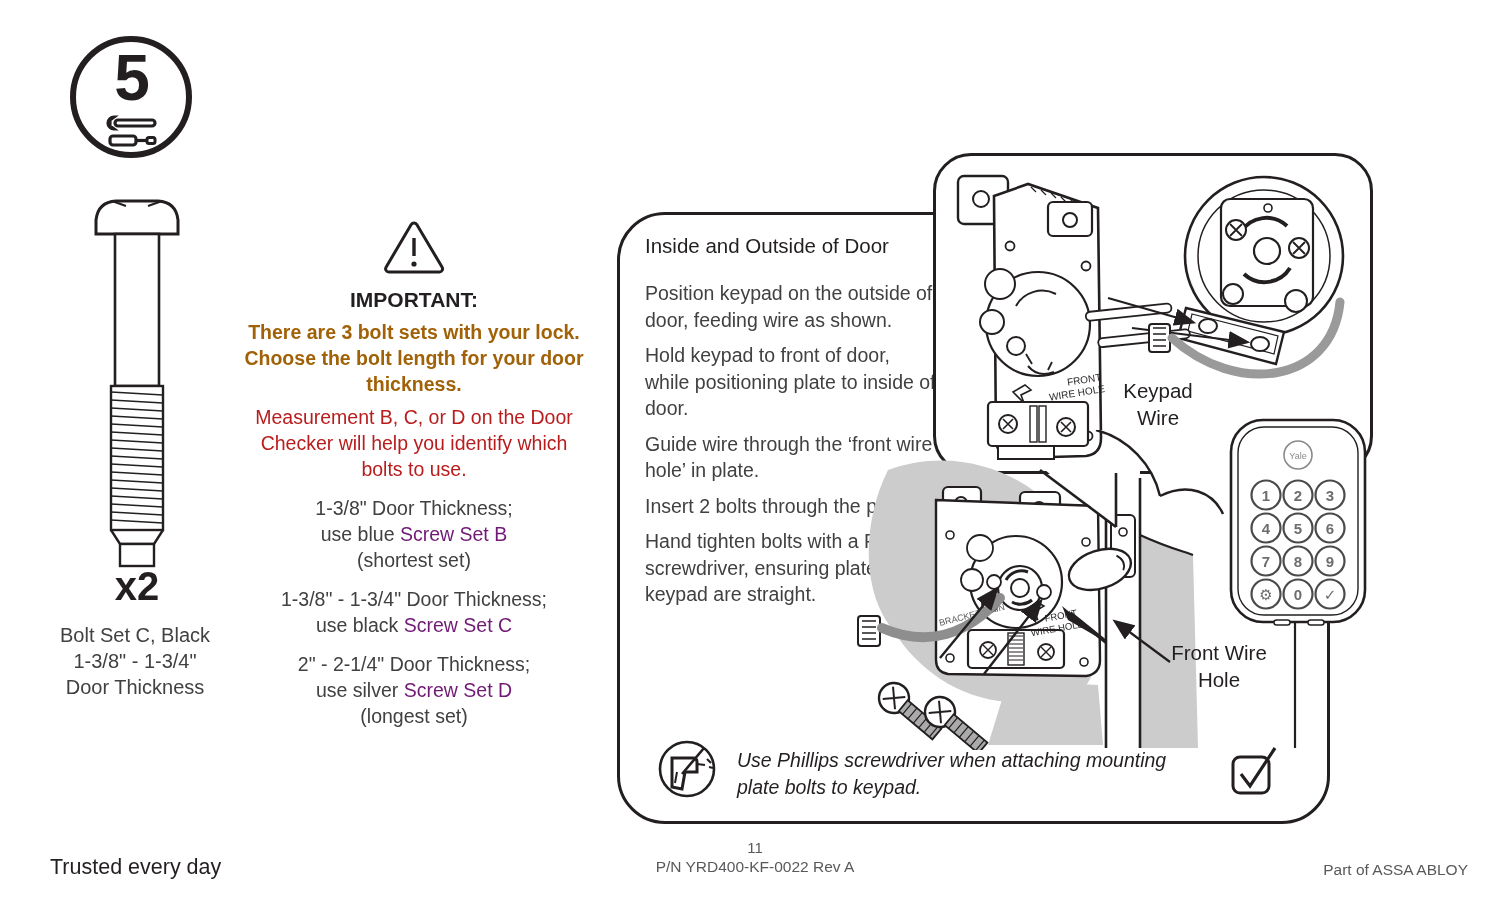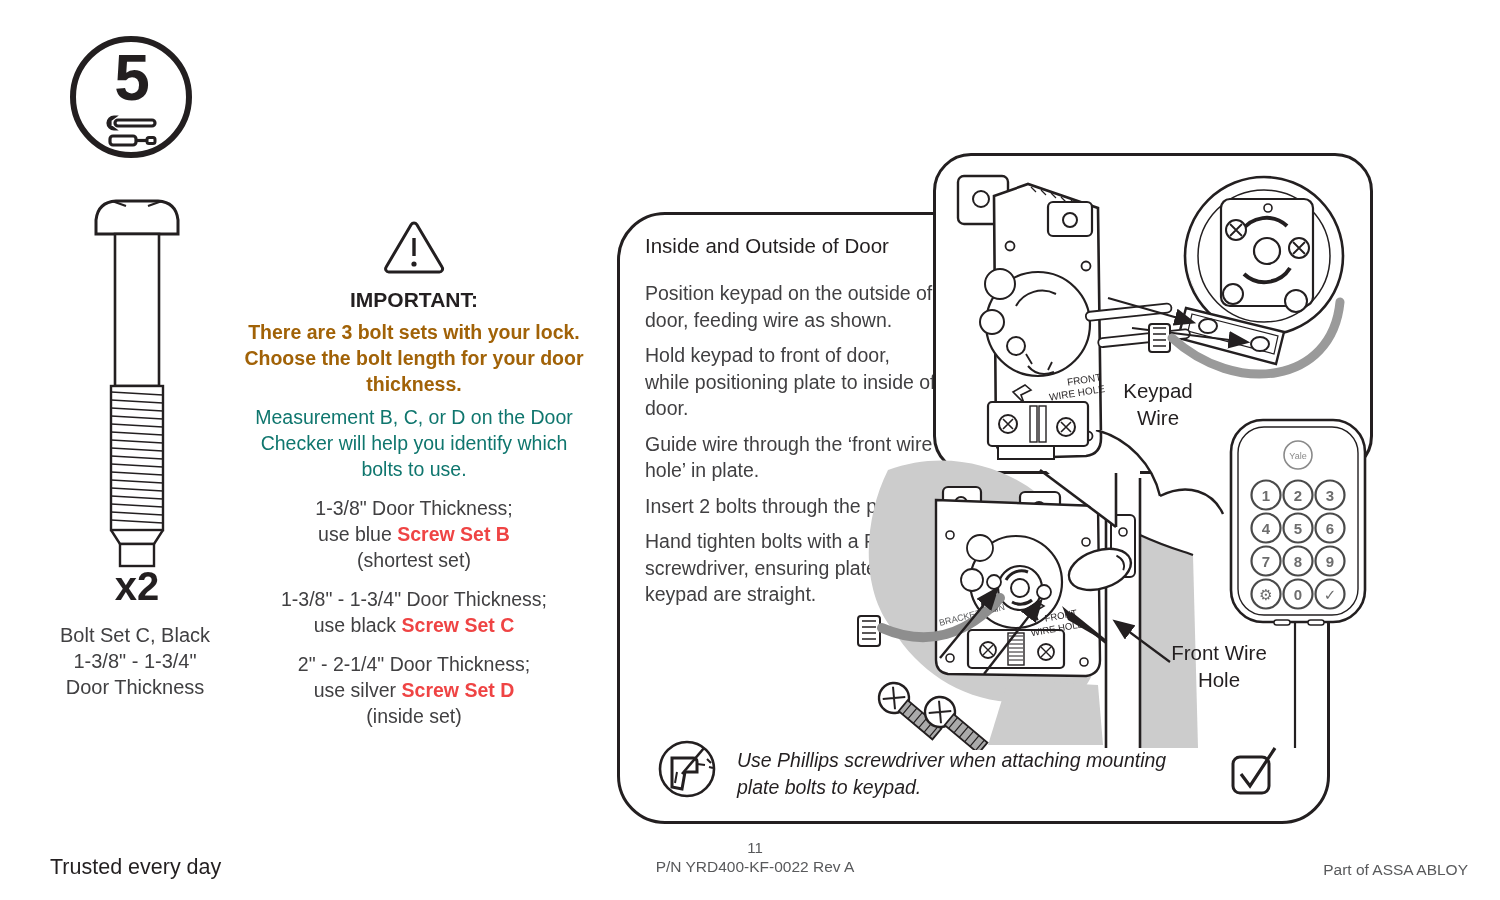--- a/index.html
+++ b/index.html
@@ -10,27 +10,27 @@
 
   
   .step-badge { left:70px; top:36px; width:122px; height:122px; border:6px solid #231f20;
                 border-radius:50%; display:flex; flex-direction:column; align-items:center; z-index:2;}
   .step-num { font-size:64px; font-weight:800; color:#231f20; line-height:1; margin-top:4px; letter-spacing:-2px;}
   .page-title { left:214px; top:72px; font-size:41px; font-weight:400; color:#231f20; letter-spacing:0; }
 
   
   .x2 { left:82px; top:564px; width:110px; text-align:center; font-size:40px; font-weight:800; color:#231f20; }
   .bolt-caption { left:28px; top:622px; width:214px; text-align:center; font-size:20px; line-height:26px; color:#414042; }
-  .bolt-caption b, .opt b, .bolt-caption .bld { font-weight:700; color:#ef4444; }
+  .bolt-caption b, .opt b, .bolt-caption .bld { font-weight:400; color:#701a75; }
 
   
   .imp-col { left:243px; top:220px; width:342px; text-align:center; }
   .imp-head { font-size:21px; font-weight:700; color:#231f20; margin-top:14px; }
   .imp-bold { font-size:19.5px; font-weight:700; color:#a16207; line-height:26px; margin-top:7px;text-align:center; }
-  .imp-reg  { font-size:19.5px; color:#0f766e; line-height:26px; margin-top:7px; }
+  .imp-reg  { font-size:19.5px; color:#b91c1c; line-height:26px; margin-top:7px; }
   .opt { font-size:19.5px; color:#414042; line-height:26px; margin-top:13px; }
 
   
   .panel { left:617px; top:212px; width:713px; height:612px; border:3px solid #231f20; border-radius:48px; z-index:1; background:#fff;}
   .panel-head { left:645px; top:234px; font-size:20.5px; color:#231f20; z-index:2;}
   .steps { left:645px; top:280px; width:292px; z-index:2;}
   .steps p { font-size:19.5px; line-height:26.5px; color:#414042; margin-bottom:9px; }
 
   .top-box { left:933px; top:153px; width:440px; height:321px; background:#fff; border:3px solid #231f20; border-radius:38px; z-index:3; }
   .tail { left:1038px; top:465px; z-index:5; }
@@ -101,21 +101,21 @@
       <div><span>use blue </span><b>Screw Set B</b></div>
       <div>(shortest set)</div>
     </div>
     <div class="opt">
       <div>1-3/8" - 1-3/4" Door Thickness;</div>
       <div><span>use black </span><b>Screw Set C</b></div>
     </div>
     <div class="opt">
       <div>2" - 2-1/4" Door Thickness;</div>
       <div><span>use silver </span><b>Screw Set D</b></div>
-      <div>(inside set)</div>
+      <div>(longest set)</div>
     </div>
   </div>
 
   <div class="abs panel"></div>
   <div class="abs panel-head">Inside and Outside of Door</div>
   <div class="abs steps">
     <p>Position keypad on the outside of door, feeding wire as shown.</p>
     <p>Hold keypad to front of door, while positioning plate to inside of door.</p>
     <p>Guide wire through the ‘front wire hole’ in plate.</p>
     <p>Insert 2 bolts through the plate.</p>

